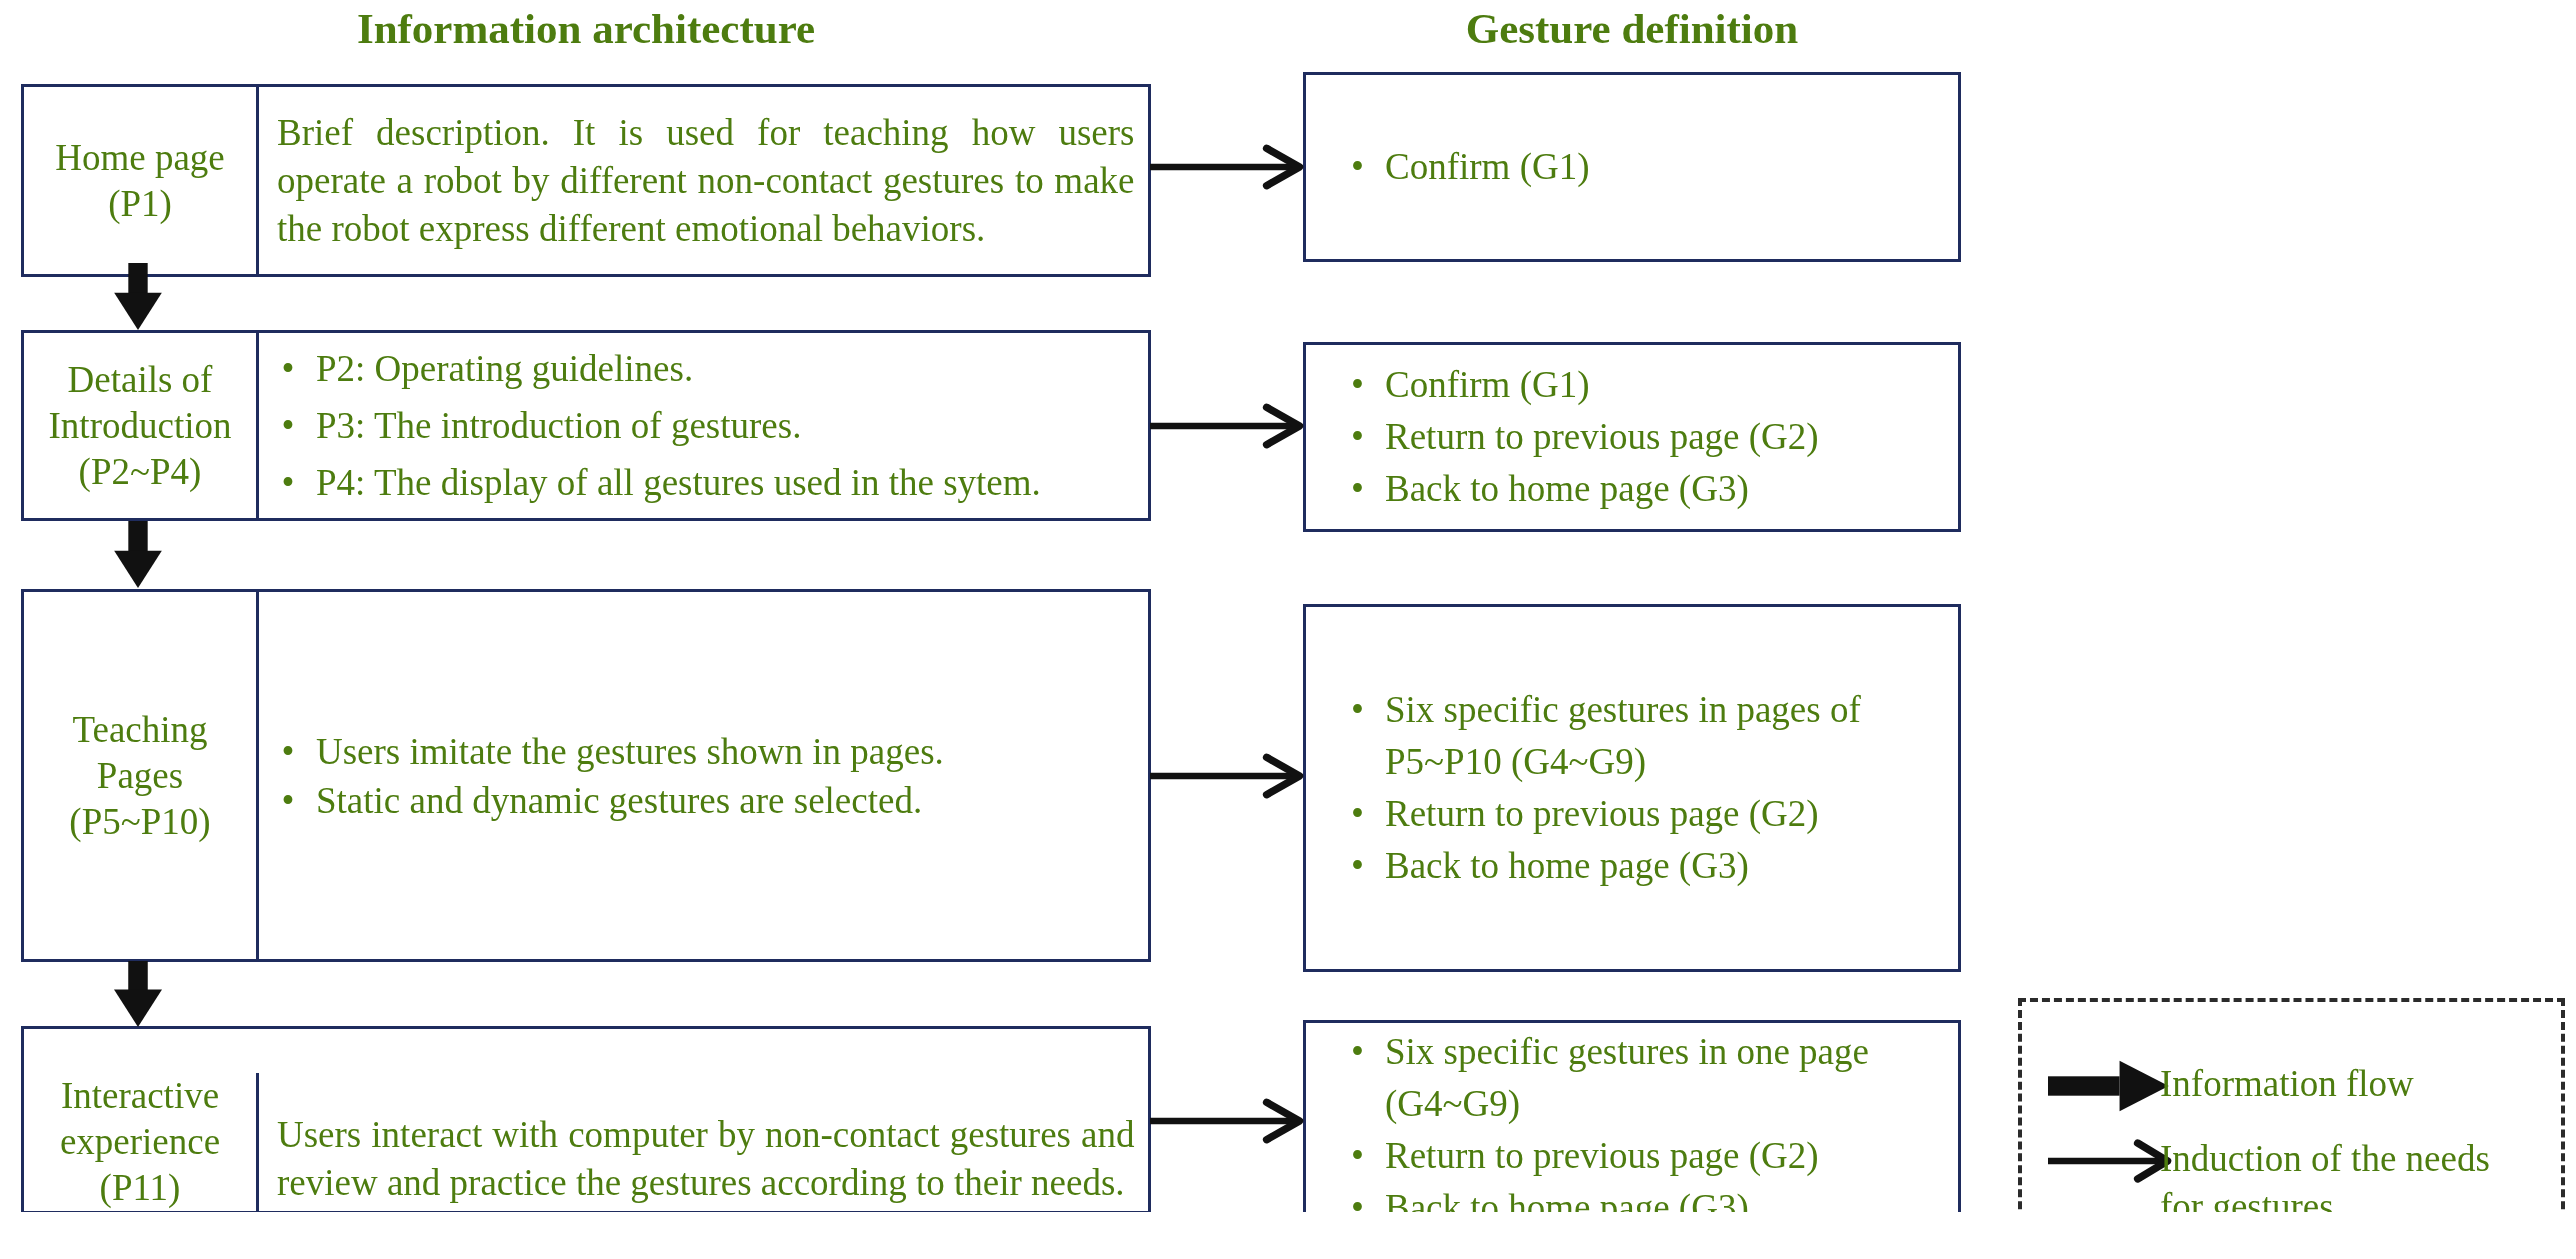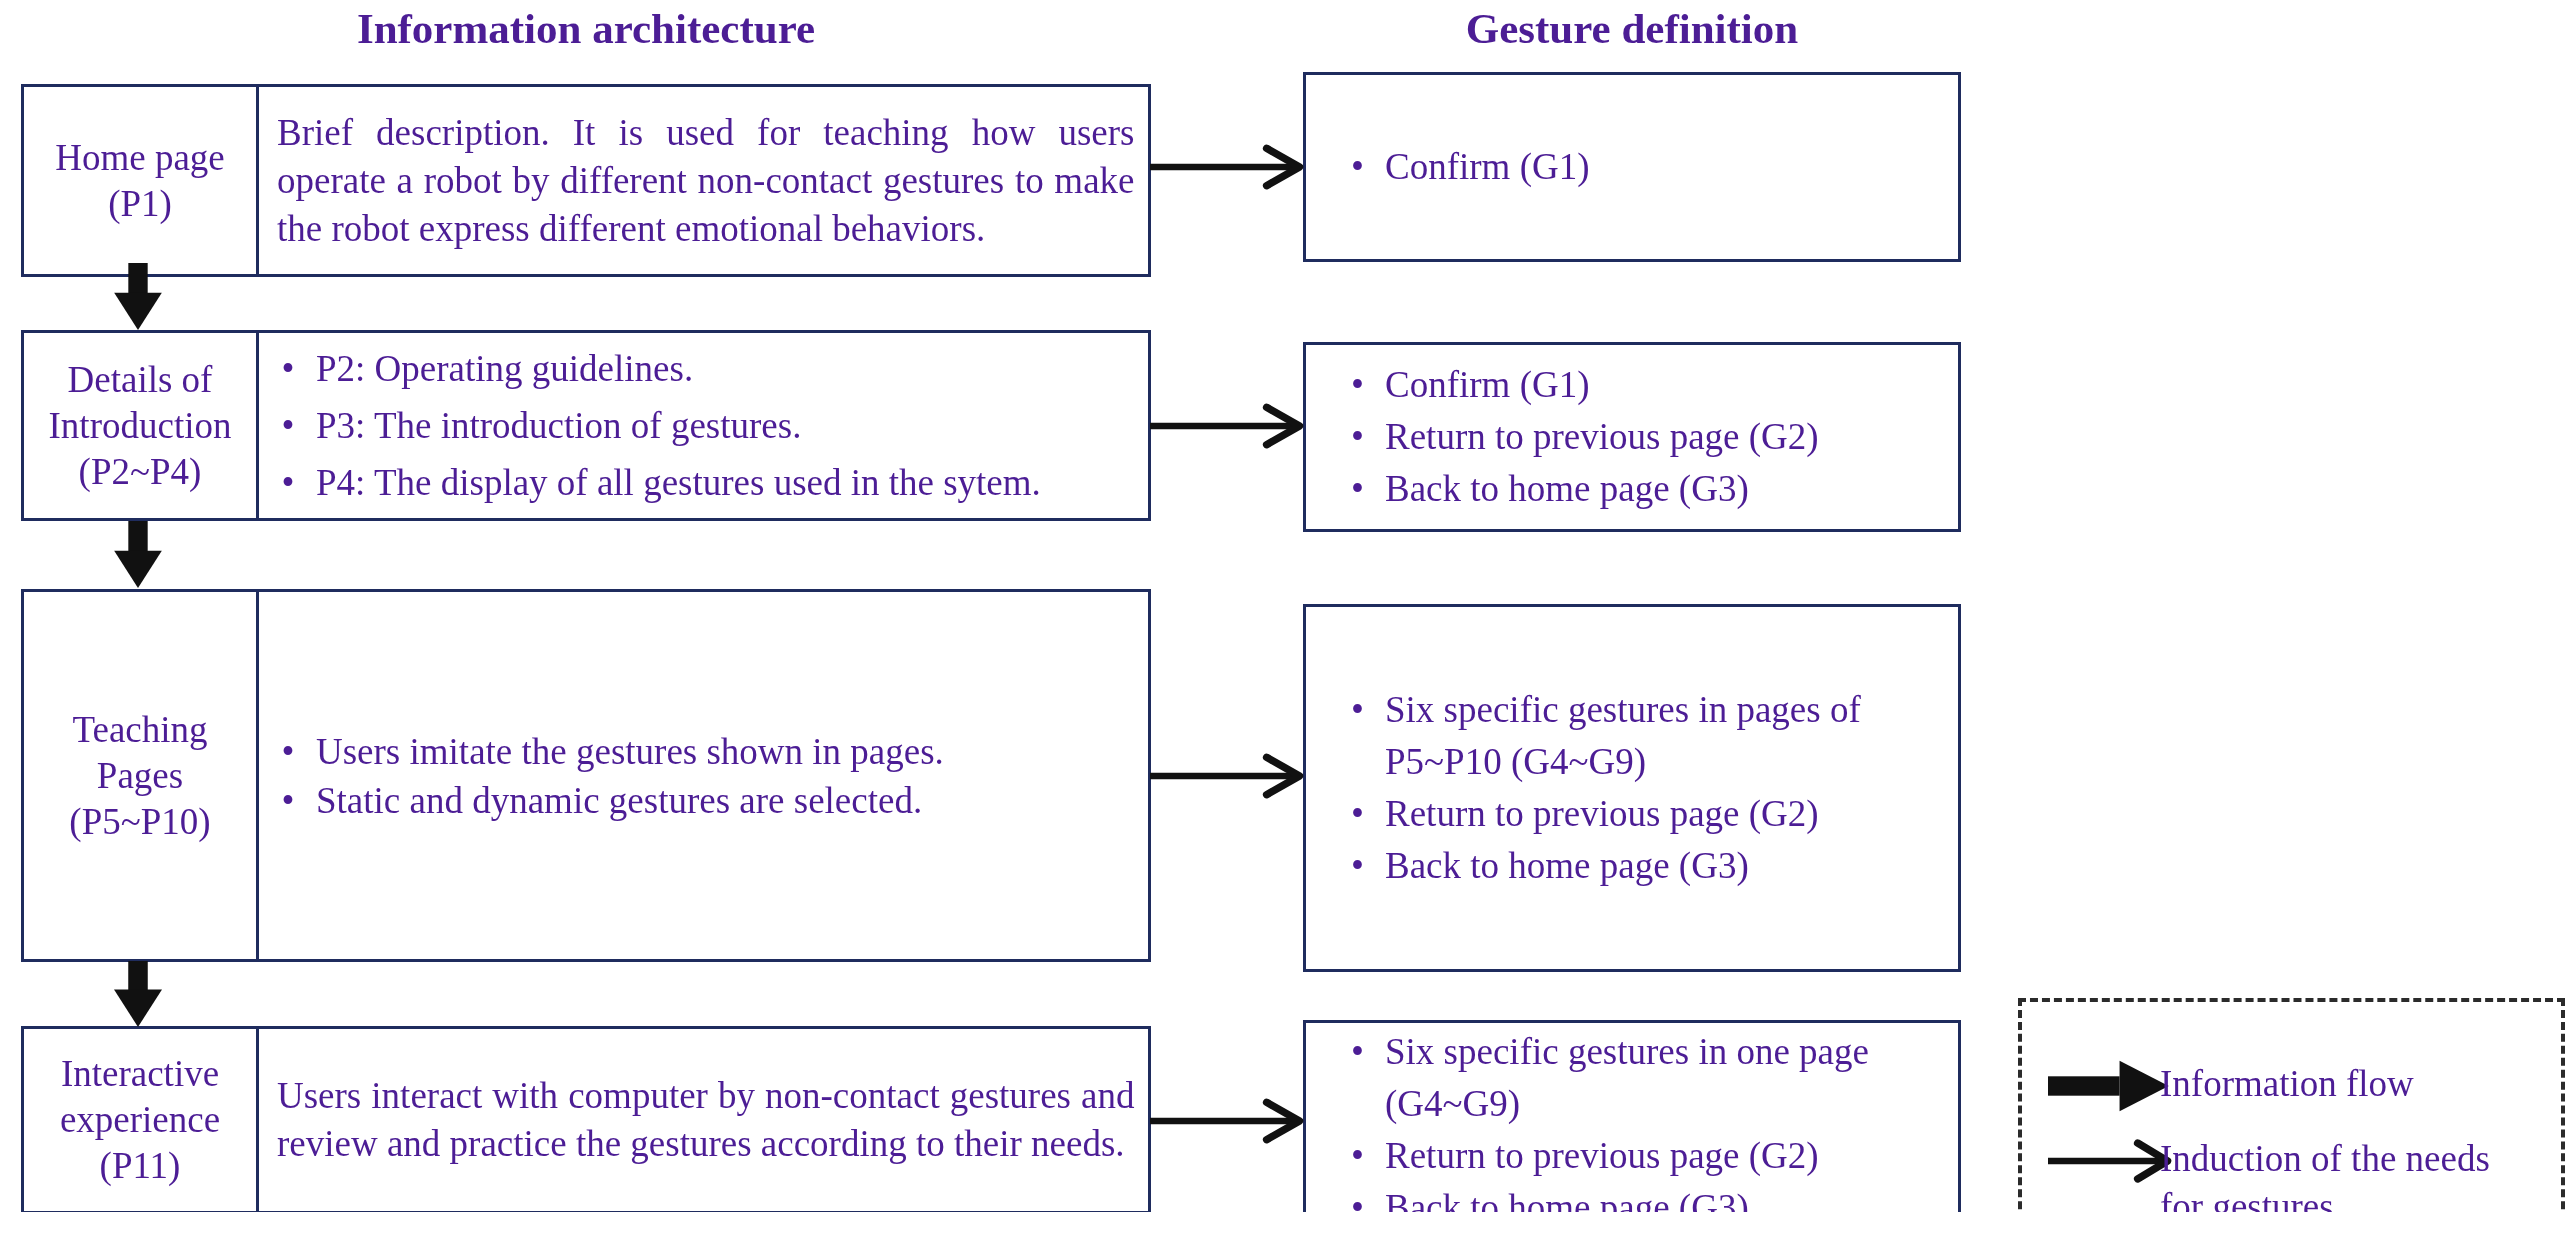--- a/index.html
+++ b/index.html
@@ -1,18 +1,18 @@
 <!DOCTYPE html>
 <html style="font-size:12px"><head>
 <meta charset="utf-8">
 <style>
   html, body { margin:0; padding:0; background:#ffffff; }
   #canvas {
     position:relative; width:2576px; height:1212px; background:#ffffff;
-    font-family:"Liberation Serif","DejaVu Serif",serif; color:#4c1d95; overflow:hidden;
+    font-family:"Liberation Serif","DejaVu Serif",serif; color:#4d7c0f; overflow:hidden;
   }
 
   .col-title {
     position:absolute; top:4.5px; width:748px; text-align:center;
     font-size:43px; font-weight:bold; line-height:48px;
   }
   #title-left  { left:212px; }
   #title-right { left:1258px; }
 
   .flow-box {
@@ -83,21 +83,21 @@
   <div class="flow-box" style="top:589px; height:373px;">
     <div class="label-cell">Teaching
 Pages
 (P5~P10)</div>
     <div class="desc-cell desc-bullets-tight">
       <div class="bullet-item">Users imitate the gestures shown in pages.</div>
       <div class="bullet-item">Static and dynamic gestures are selected.</div>
     </div>
   </div>
 
-  <div class="flow-box" style="top:1026px; height:188px;">
+  <div class="flow-box" style="top:1026px; height:188px;align-items:flex-end;">
     <div class="label-cell">Interactive
 experience
 (P11)</div>
     <div class="desc-cell">
       <p>Users interact with computer by non-contact gestures and review and practice the gestures according to their needs.</p>
     </div>
   </div>
 
   <div class="gesture-box" style="top:72px; height:190px;">
     <div class="bullet-item">Confirm (G1)</div>

